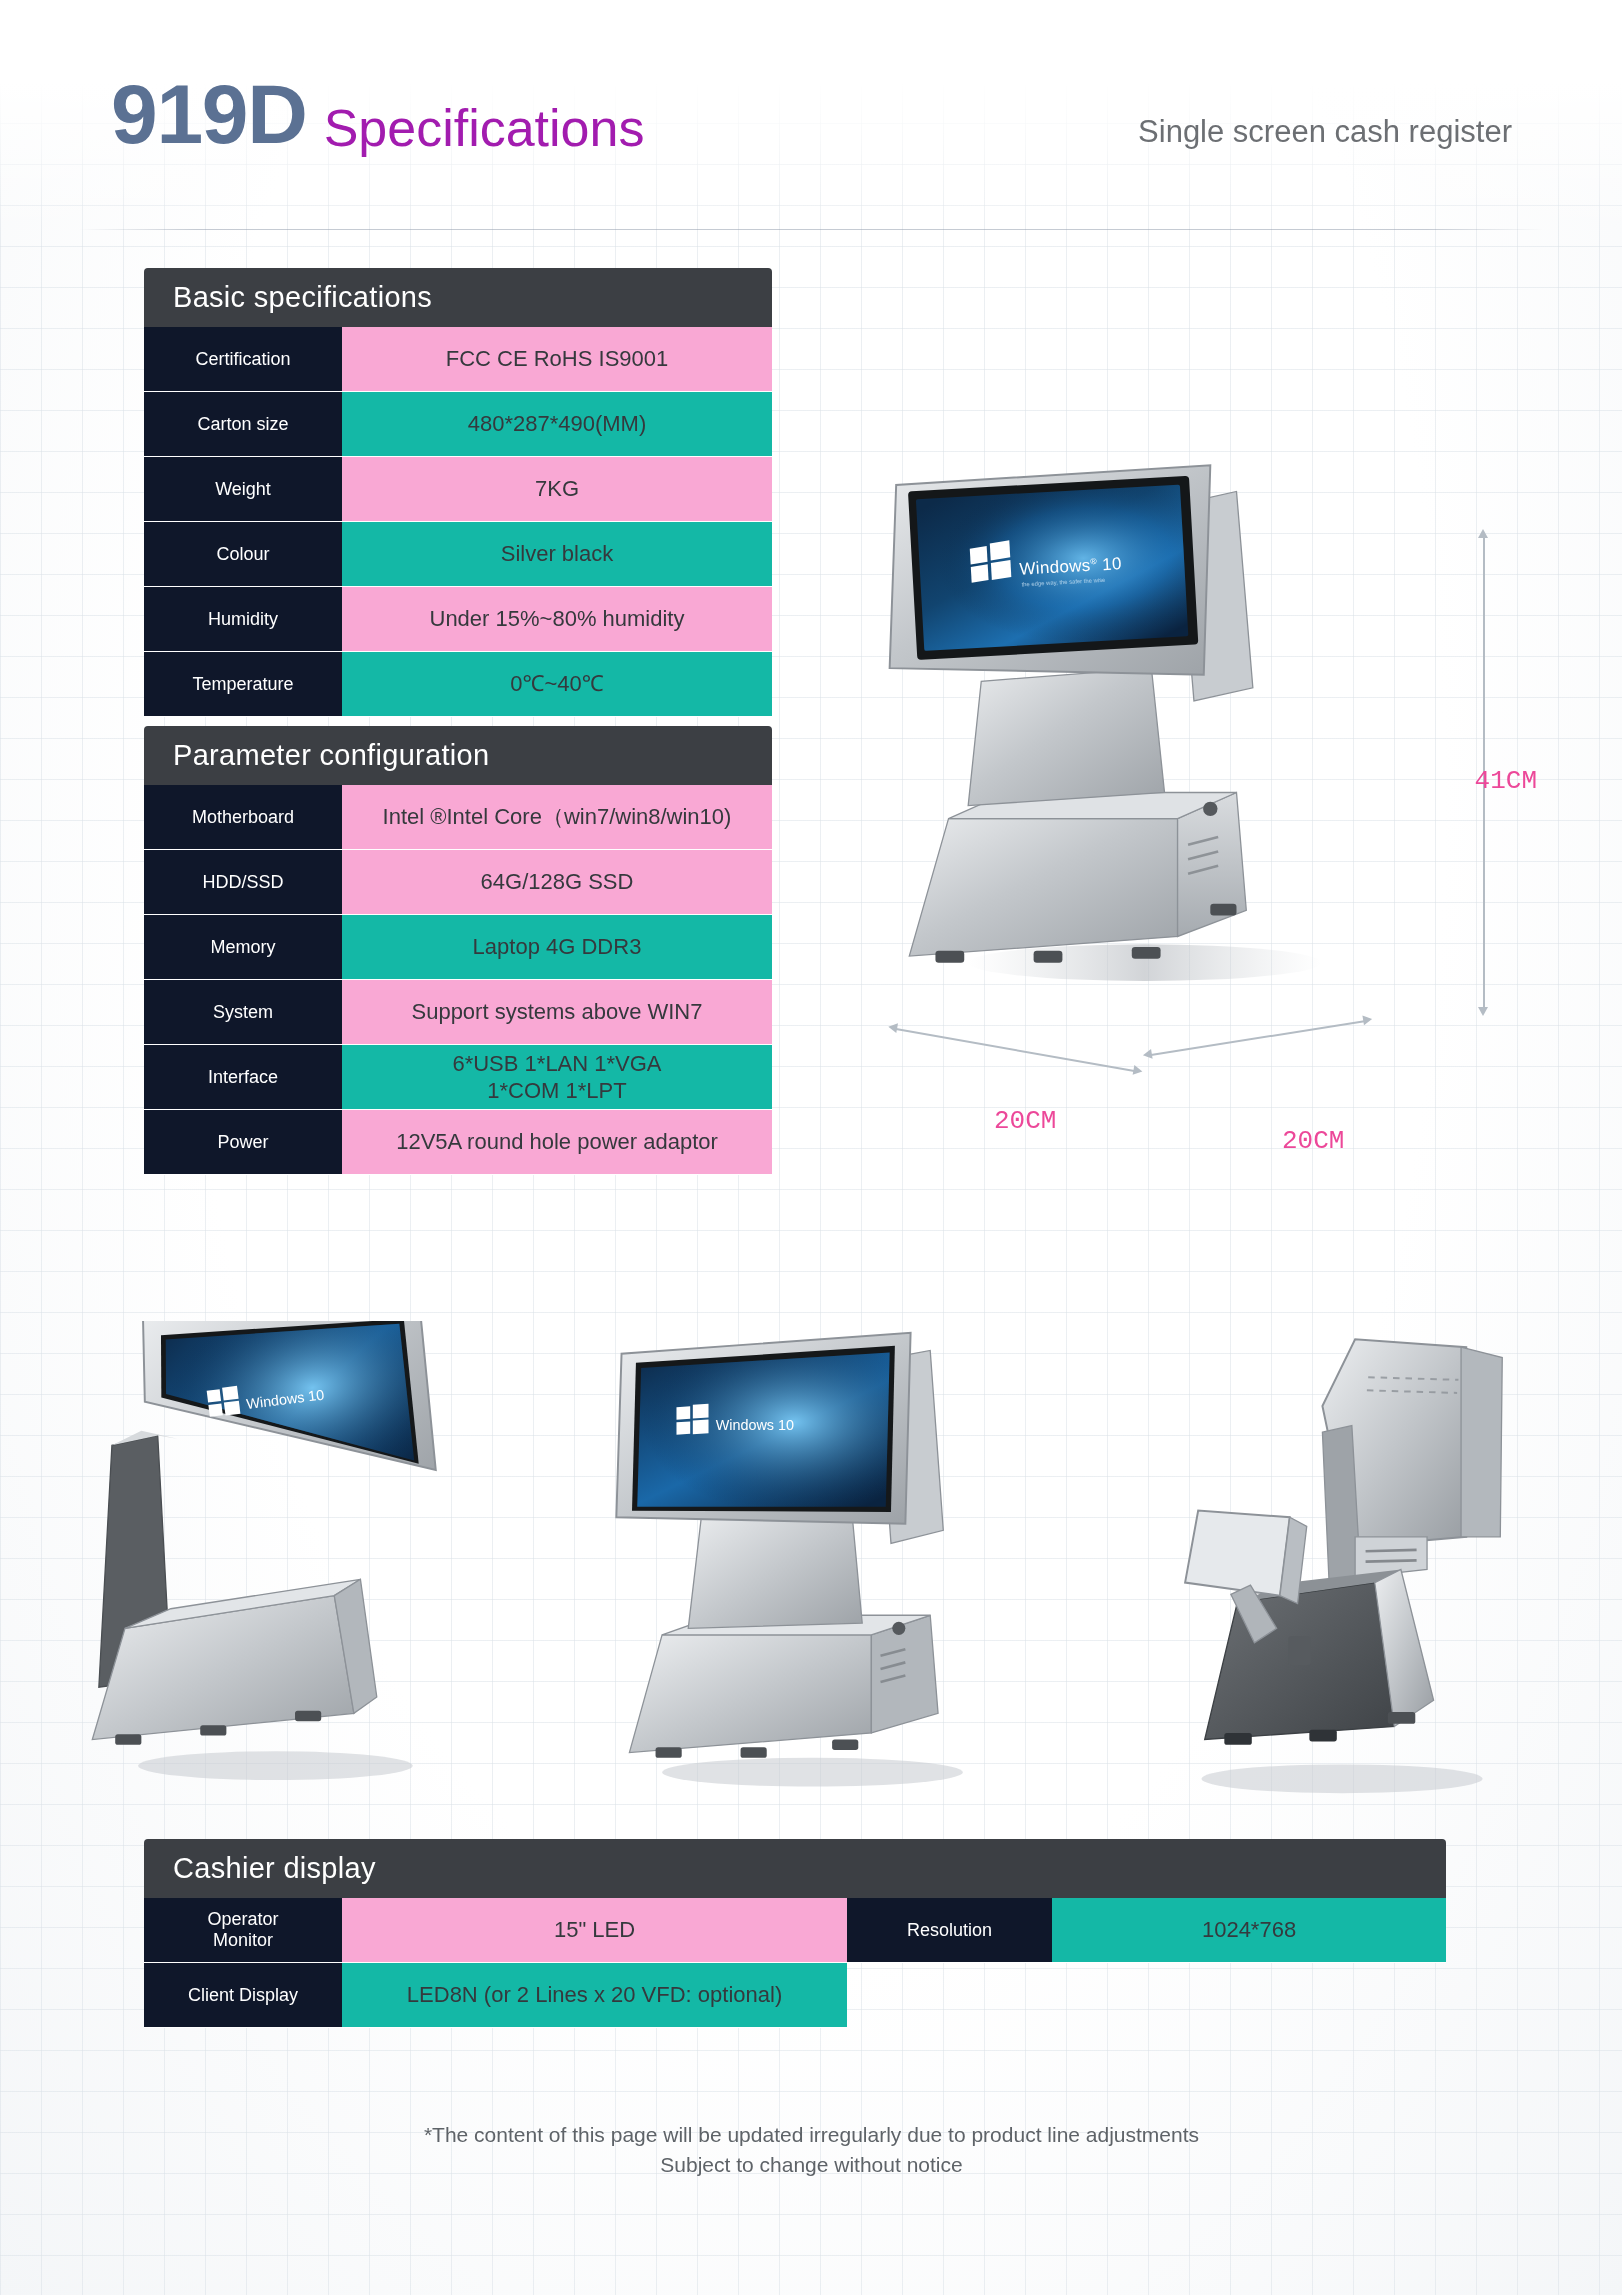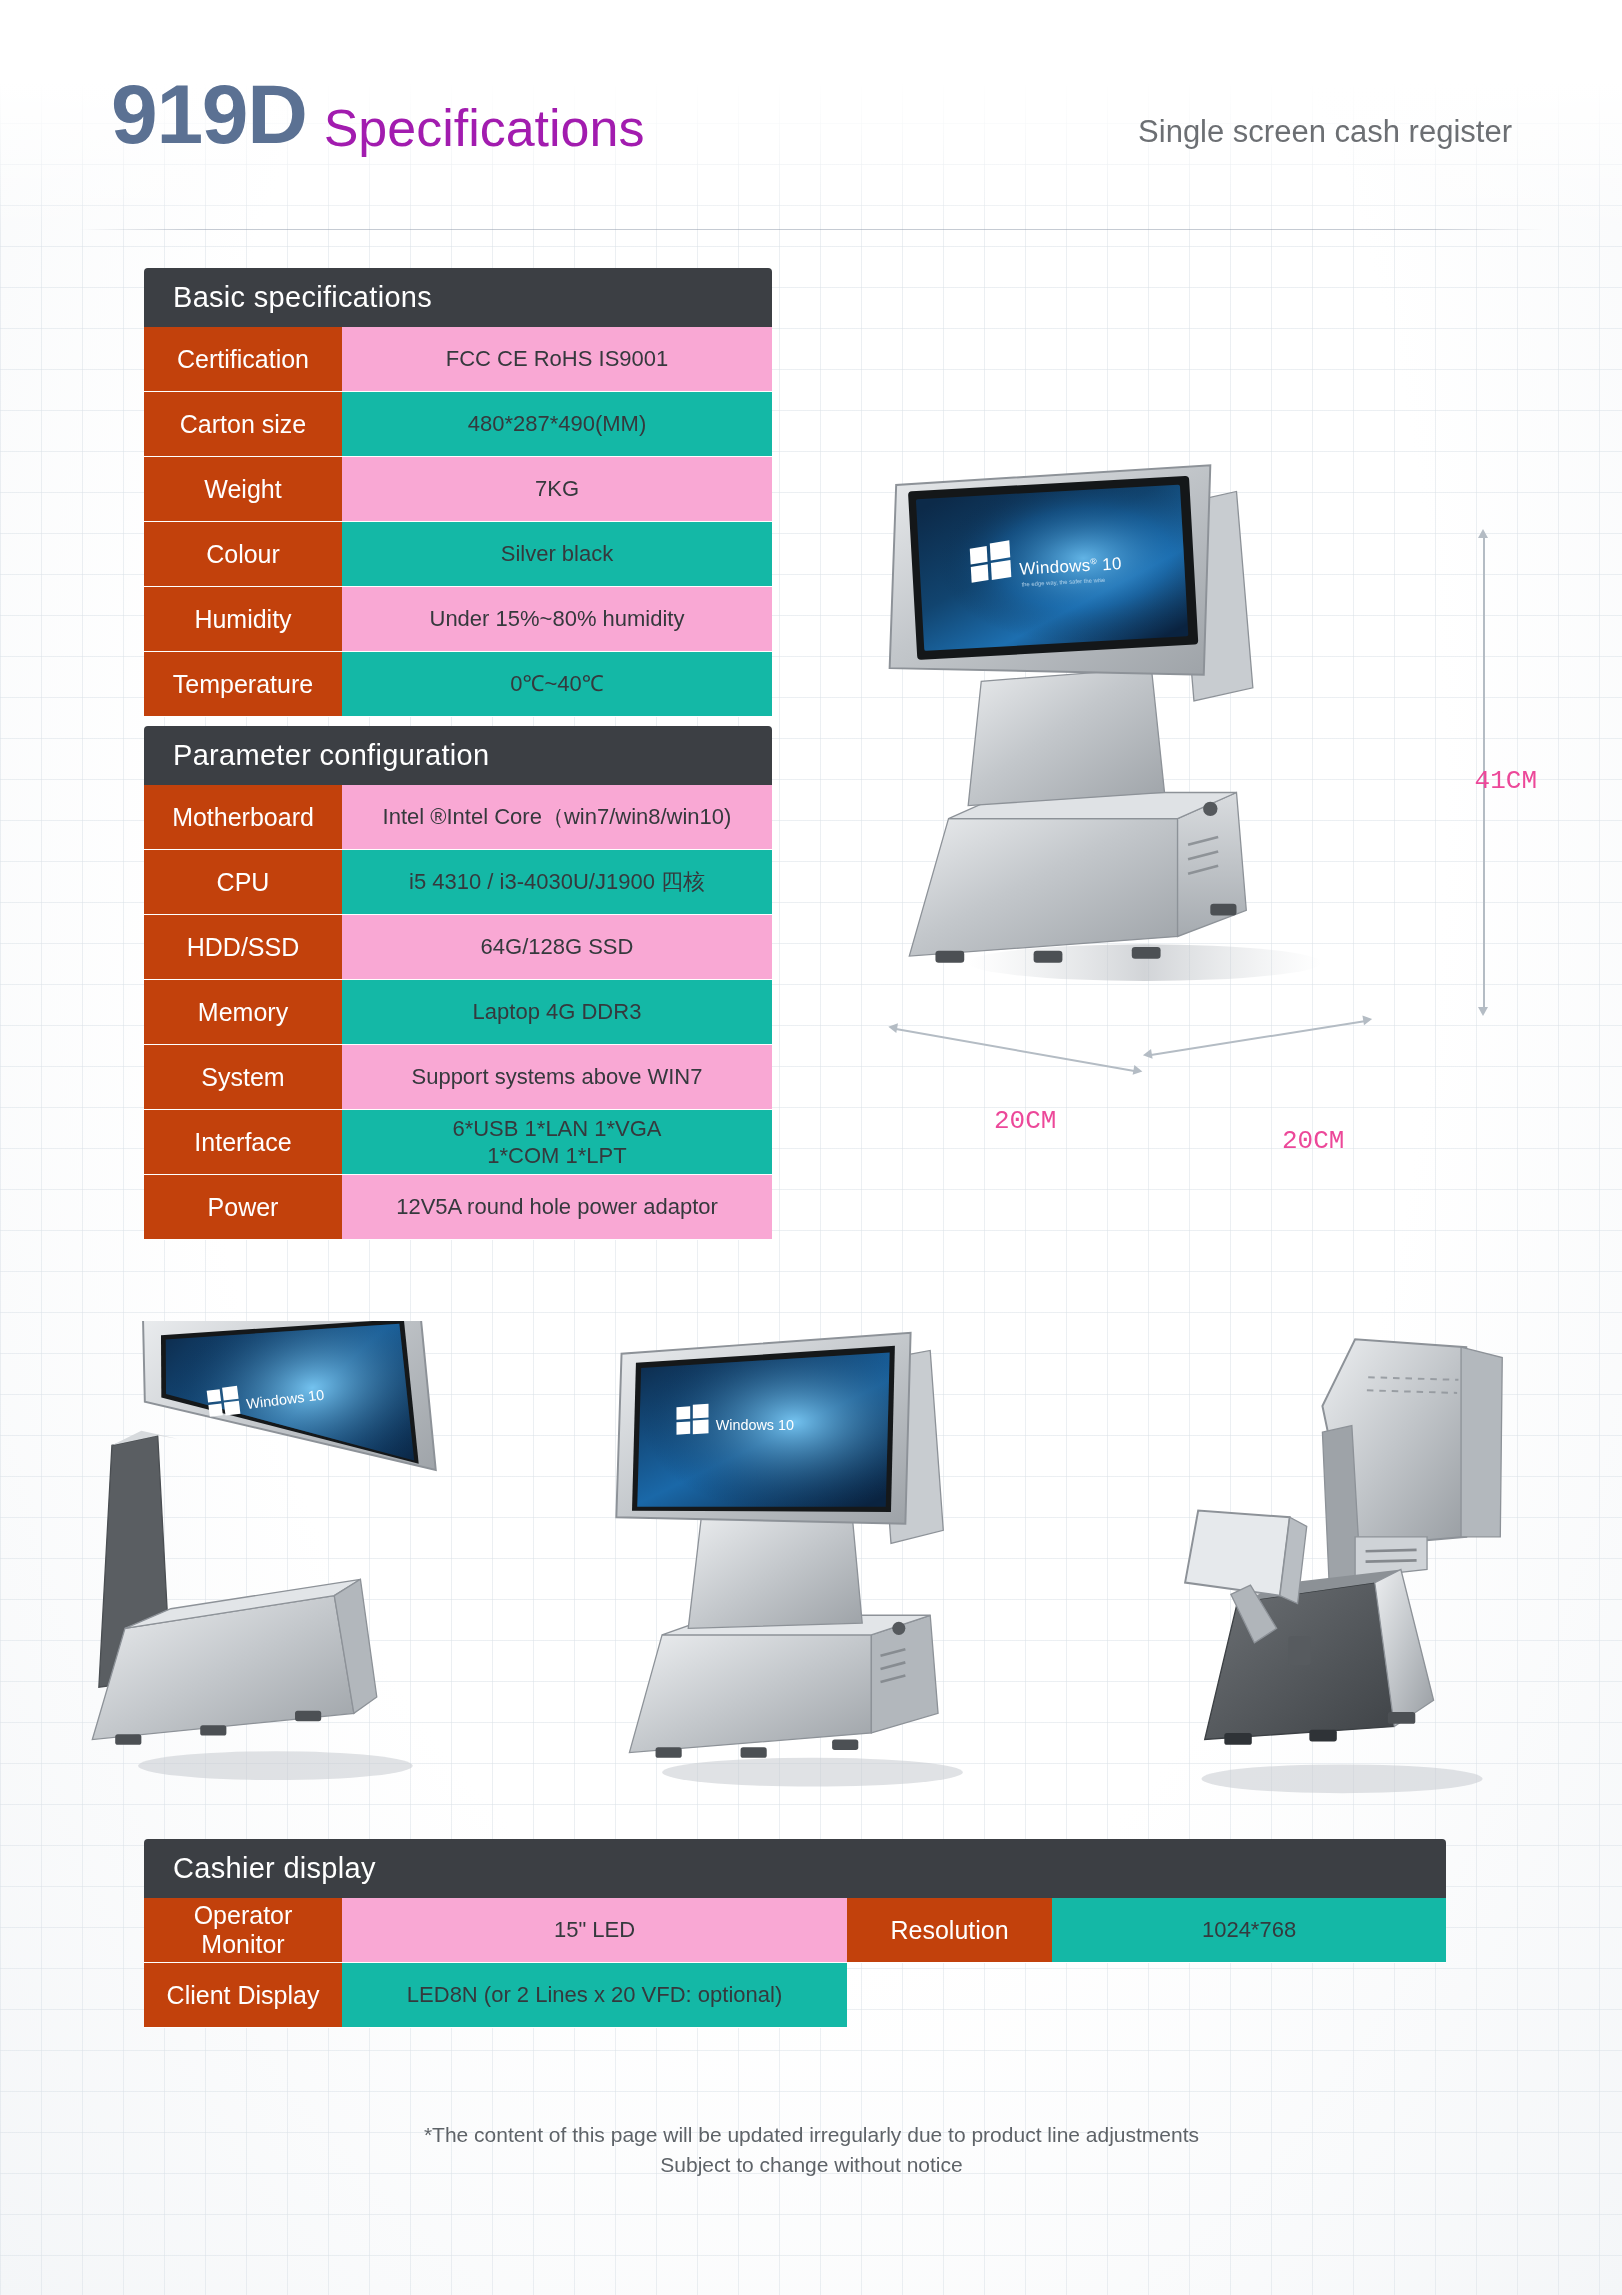--- a/index.html
+++ b/index.html
@@ -85,23 +85,23 @@
     width: 100%;
     border-collapse: collapse;
     table-layout: fixed;
   }
   .spec-table td {
     height: 62px;
     vertical-align: middle;
   }
   td.lbl {
     width: 196px;
-    background: #c2410c;
+    background: #0f172a;
     color: #ffffff;
-    font-size: 25px;
+    font-size: 18px;
     text-align: center;
     border-bottom: 1.3px solid #ffffff;
     line-height: 1.15;
     margin-top: 31px;
   }
   td.val {
     background: #f9a8d4;
     color: #35393d;
     font-size: 22px;
     text-align: center;
@@ -257,24 +257,20 @@
   </table>
 </div>
 
 <div class="section" id="param-config">
   <div class="section-head">Parameter configuration</div>
   <table class="spec-table">
     <tbody>
       <tr>
         <td class="lbl">Motherboard</td>
         <td class="val">Intel ®Intel Core（win7/win8/win10)</td>
-      </tr>
-      <tr class="alt">
-        <td class="lbl">CPU</td>
-        <td class="val">i5 4310 / i3-4030U/J1900 四核</td>
       </tr>
       <tr>
         <td class="lbl">HDD/SSD</td>
         <td class="val">64G/128G   SSD</td>
       </tr>
       <tr class="alt">
         <td class="lbl">Memory</td>
         <td class="val">Laptop 4G DDR3</td>
       </tr>
       <tr>

